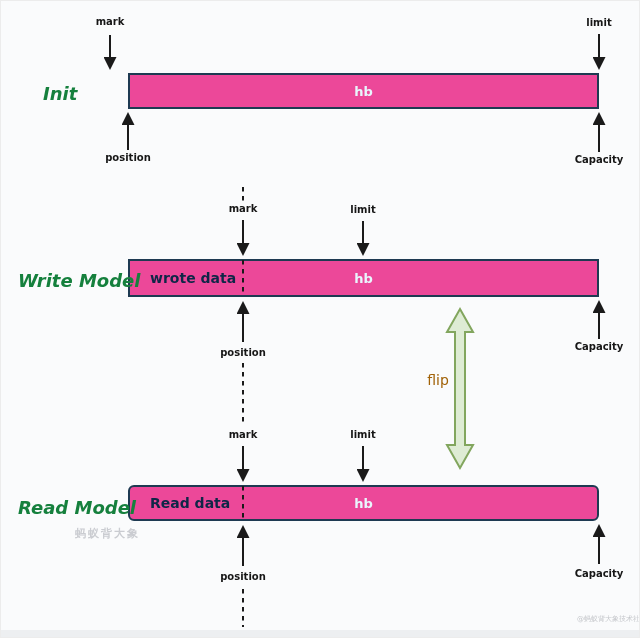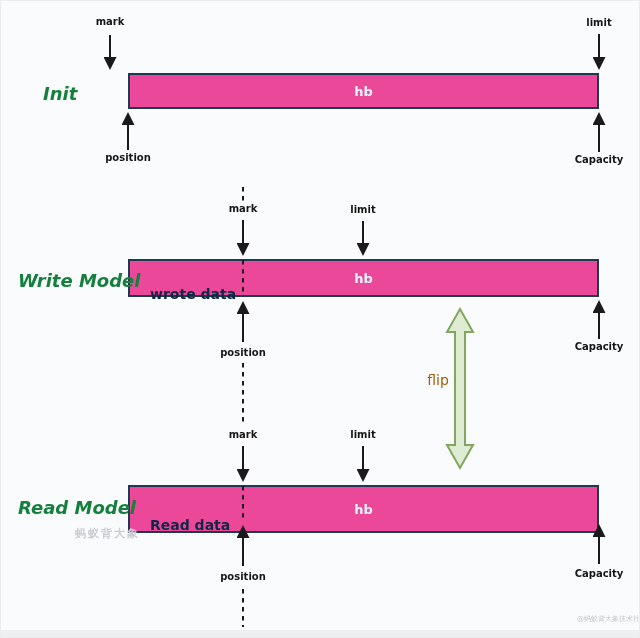--- a/index.html
+++ b/index.html
@@ -22,39 +22,38 @@
   .bar {
     position: absolute;
     left: 127px;
     width: 471px;
     background: #ec4899;
     border: 2px solid #1e3a52;
     box-sizing: border-box;
   }
   .bar-init  { top: 72px;  height: 36px; }
   .bar-write { top: 258px; height: 38px; }
-  .bar-read  { top: 484px; height: 48px; }
+  .bar-read  { top: 484px; height: 36px; border-radius: 6px; }
   .bar-center-label {
     position: absolute;
     left: 50%; top: 50%;
     transform: translate(-50%, -50%);
     color: #e9f6fd;
     font-size: 13px;
     font-weight: 700;
     white-space: nowrap;
   }
   .bar-left-label {
     position: absolute;
     left: 20px; top: 50%;
     transform: translateY(-50%);
     color: #0e2747;
     font-size: 14px;
     font-weight: 700;
     white-space: nowrap;
-    margin-top: 16px;
   }
   .section-title {
     position: absolute;
     color: #15803d;
     font-size: 18px;
     font-weight: 700;
     white-space: nowrap;
     font-style: italic;
   }
   .ptr-label {

